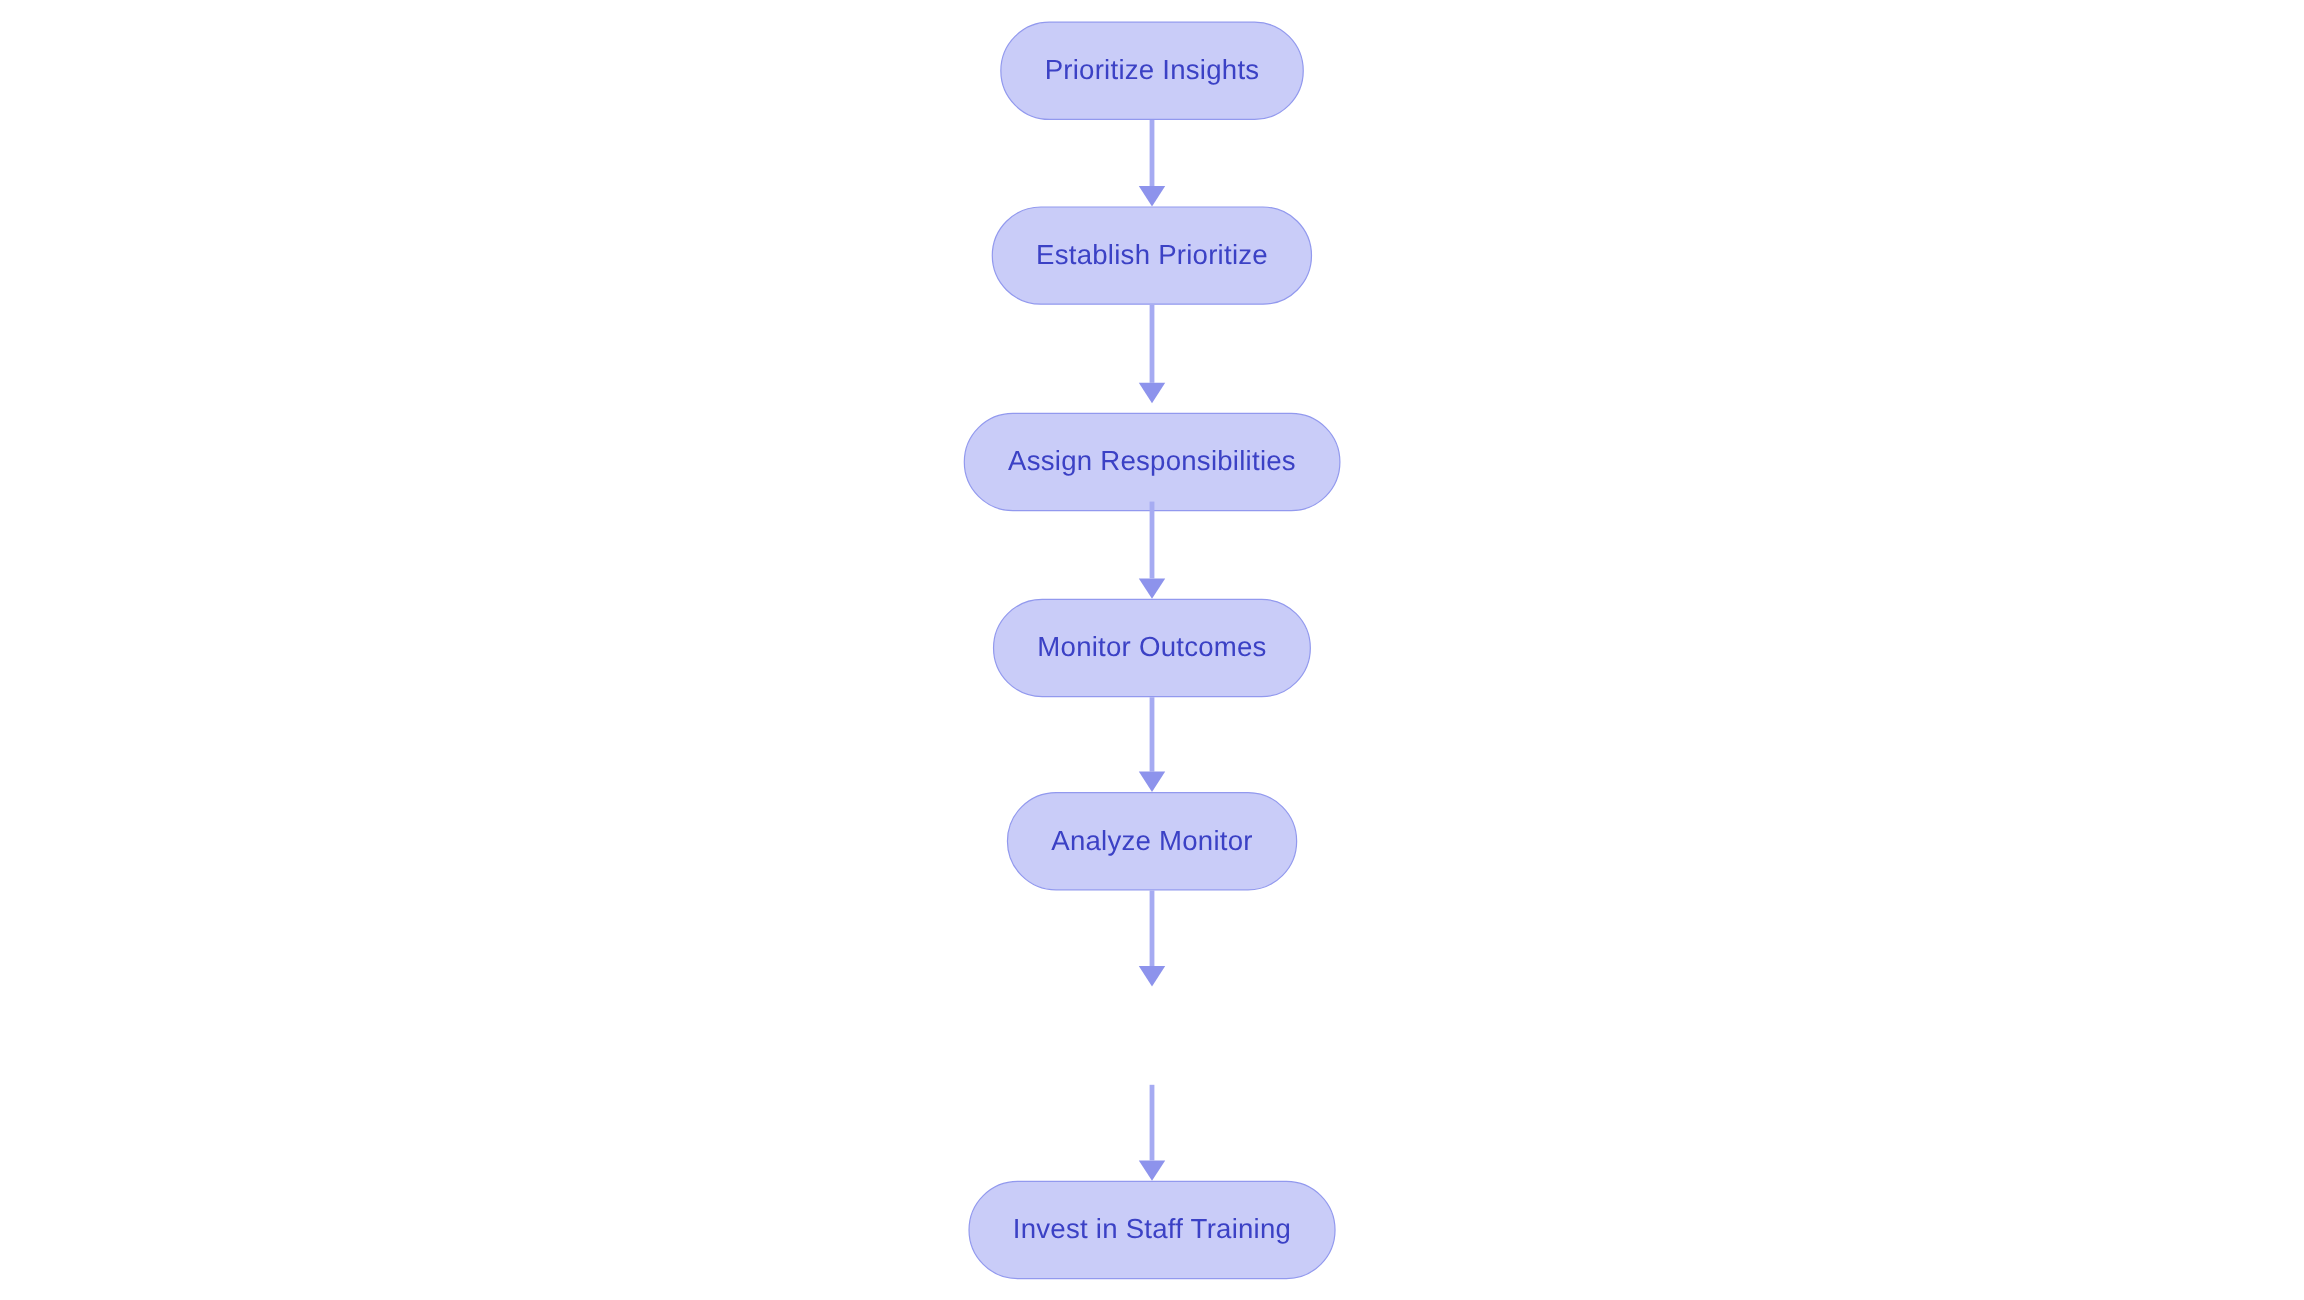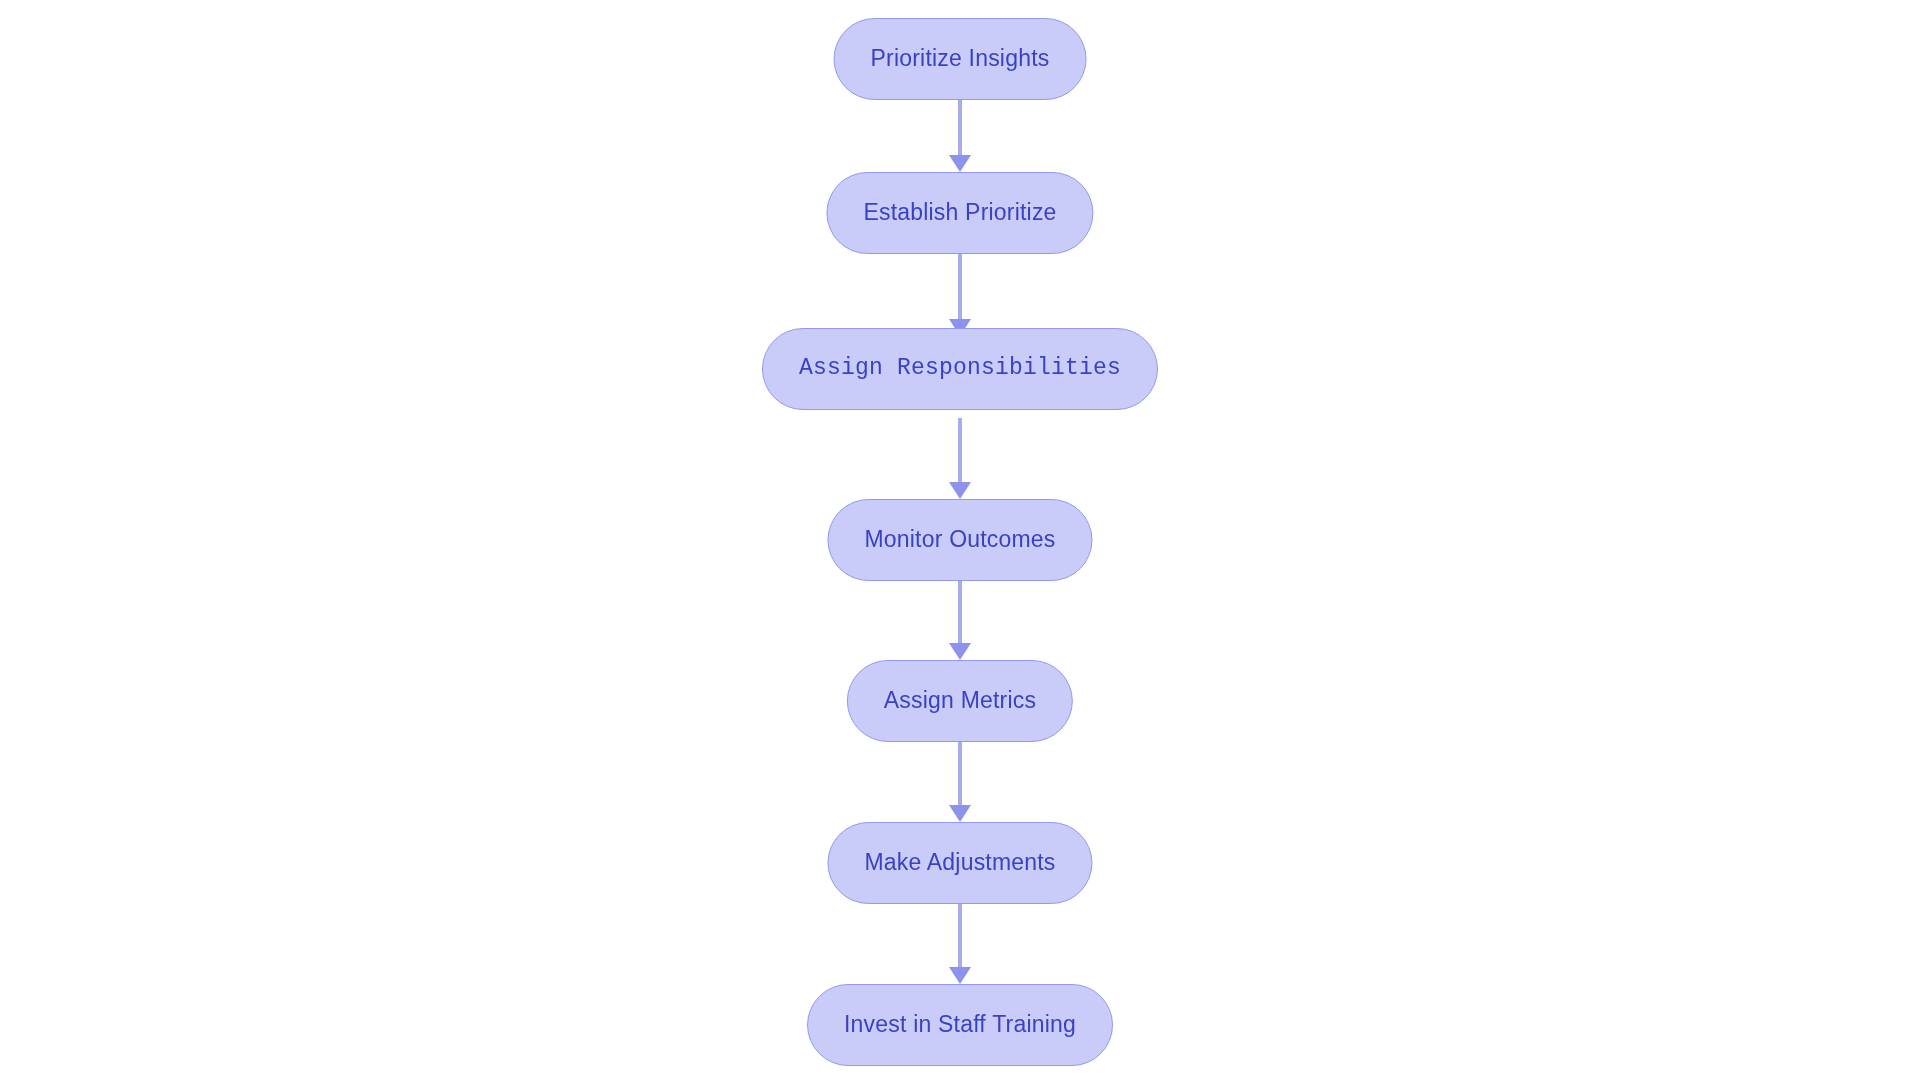--- a/index.html
+++ b/index.html
@@ -35,21 +35,21 @@
     background: var(--fill);
     border: 1.6px solid var(--border);
     border-radius: 41px;
     color: var(--text);
     font-size: 23px;
     letter-spacing: 0.2px;
     text-align: center;
   }
   .n1 { top: 18px;  }
   .n2 { top: 172px; }
-  .n3 { top: 328px; font-family: Liberation Mono, monospace; }
+  .n3 { top: 344px; }
   .n4 { top: 499px; text-align: center; }
   .n5 { top: 660px; }
   .n6 { top: 822px; }
   .n7 { top: 984px; }
 
   .flow-arrow {
     position: absolute;
     left: 50%;
     transform: translateX(-50%);
     display: flex;
@@ -110,31 +110,28 @@
   <div class="flow-node n4">
     <span>Monitor Outcomes</span>
   </div>
 
   <div class="flow-arrow a4">
     <div class="arrow-line"></div>
     <div class="arrow-head"></div>
   </div>
 
   <div class="flow-node n5">
-    <span>Assign Metrics</span>
+    <span>Analyze Monitor</span>
   </div>
 
   <div class="flow-arrow a5">
     <div class="arrow-line"></div>
     <div class="arrow-head"></div>
   </div>
 
-  <div class="flow-node n6">
-    <span>Make Adjustments</span>
-  </div>
 
   <div class="flow-arrow a6">
     <div class="arrow-line"></div>
     <div class="arrow-head"></div>
   </div>
 
   <div class="flow-node n7">
     <span>Invest in Staff Training</span>
   </div>
 

